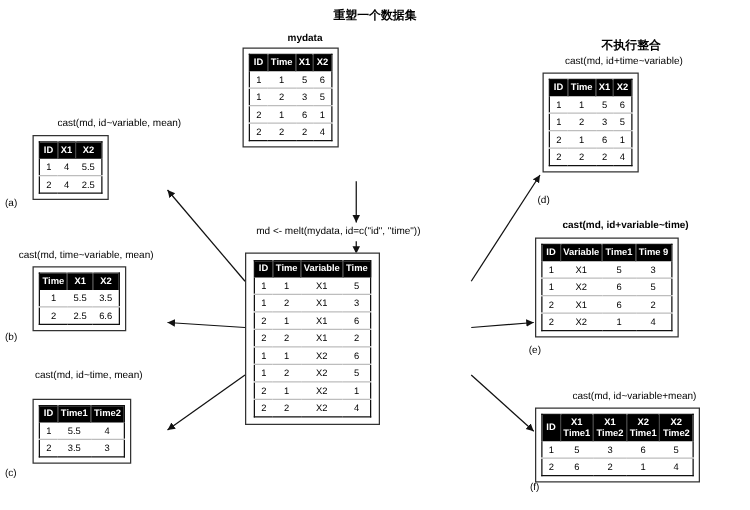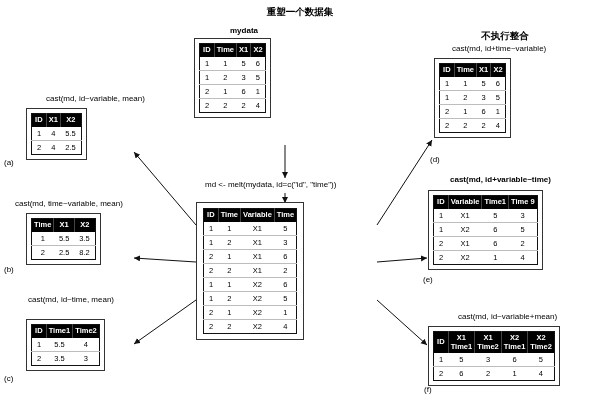--- a/index.html
+++ b/index.html
@@ -258,21 +258,21 @@
         </thead>
         <tbody>
           <tr>
             <td>1</td>
             <td>5.5</td>
             <td>3.5</td>
           </tr>
           <tr>
             <td>2</td>
             <td>2.5</td>
-            <td>8.2</td>
+            <td>6.6</td>
           </tr>
         </tbody>
       </table>
   </div>
   <div class="abs caption" style="left:4px; top:265px; width:20px;">(b)</div>
 
   <div class="abs code" style="left:28px; top:295px;">cast(md, id~time, mean)</div>
   <div class="abs outer-box" style="left:26px; top:319px;">
     <table class="tbl" id="tbl-c">
         <thead>

